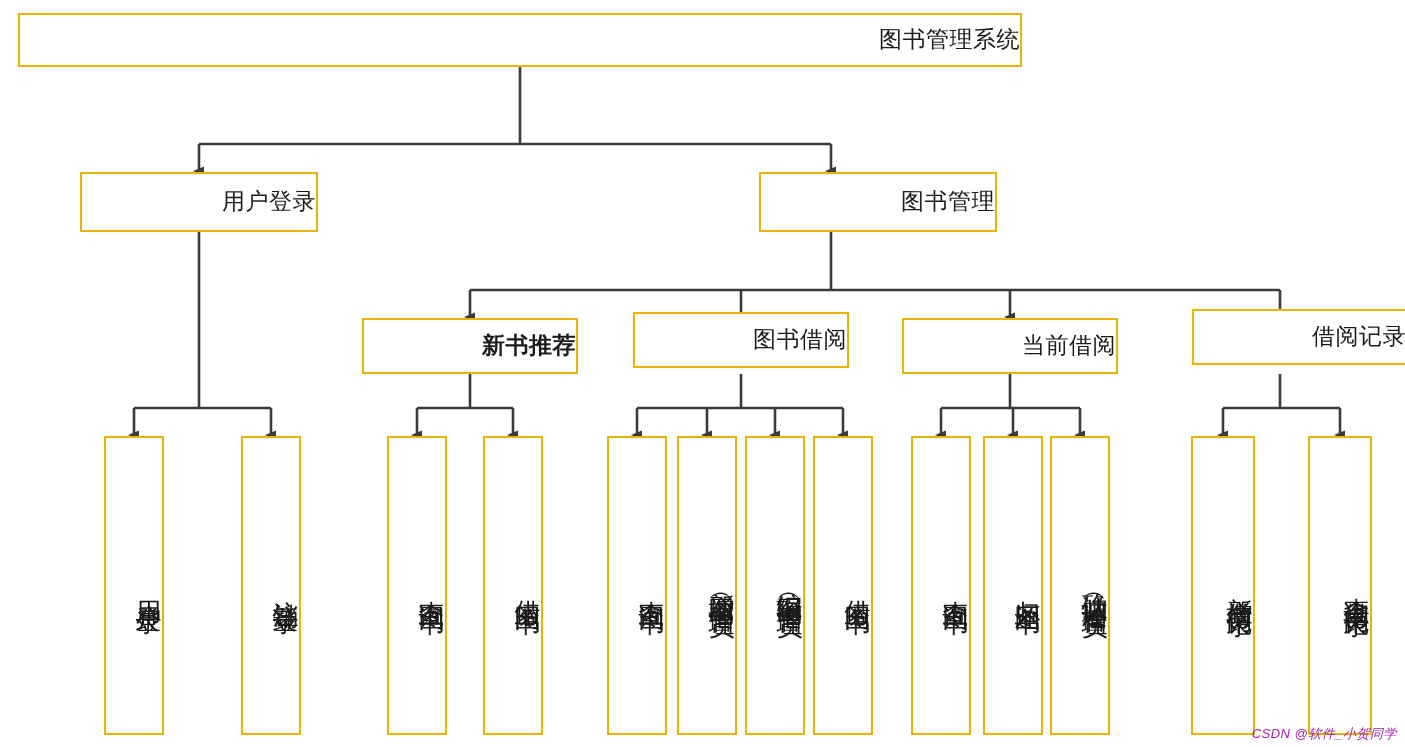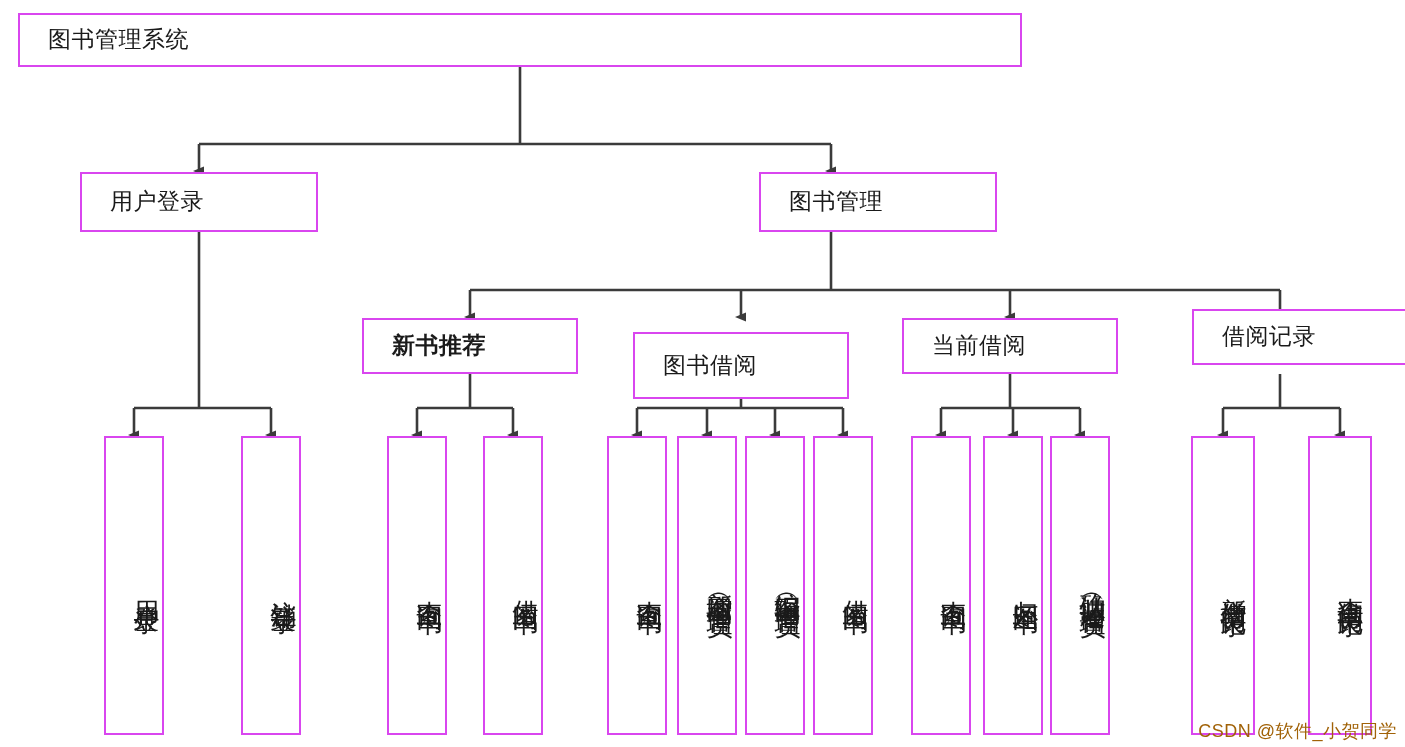--- a/index.html
+++ b/index.html
@@ -23,24 +23,24 @@
     position: absolute;
     left: 0;
     top: 0;
     width: 1405px;
     height: 747px;
   }
   .node {
     position: absolute;
     box-sizing: border-box;
     background: #ffffff;
-    border: 2px solid #d946ef;
+    border: 2px solid #eab308;
     display: flex;
     align-items: center;
-    justify-content: flex-start;
+    justify-content: flex-end;
     overflow: hidden;
     padding-left: 28px;
   }
   .node .node-label {
     color: #1a1a1a;
     text-align: center;
     line-height: 1.12;
     white-space: nowrap;
   }
   .node.horizontal .node-label {
@@ -52,25 +52,26 @@
     text-orientation: upright;
     font-size: 26px;
     letter-spacing: 3px;
     line-height: 1;
     white-space: normal;
   }
   #watermark {
     position: absolute;
     right: 8px;
     bottom: 4px;
-    font-size: 18px;
-    color: #a16207;
+    font-size: 13px;
+    color: #a21caf;
     letter-spacing: 0.5px;
     white-space: nowrap;
     pointer-events: none;
+    font-style: italic;
   }
 </style>
 </head>
 <body>
 
 <div id="diagram-root">
 
   <svg id="edge-layer" viewBox="0 0 1405 747" width="1405" height="747" xmlns="http://www.w3.org/2000/svg">
     <defs>
       <marker id="arrow-head" markerWidth="12" markerHeight="12" refX="5.2" refY="5" orient="auto" markerUnits="userSpaceOnUse">
@@ -120,21 +121,21 @@
       </div>
       <div class="node horizontal" style="left: 80px; top: 172px; width: 238px; height: 60px;">
         <span class="node-label">用户登录</span>
       </div>
       <div class="node horizontal" style="left: 712px; top: 172px; width: 238px; height: 60px; margin-left: 47px;">
         <span class="node-label">图书管理</span>
       </div>
       <div class="node horizontal" style="left: 362px; top: 318px; width: 216px; height: 56px; font-weight: bold;">
         <span class="node-label">新书推荐</span>
       </div>
-      <div class="node horizontal" style="left: 633px; top: 332px; width: 216px; height: 67px;">
+      <div class="node horizontal" style="left: 633px; top: 312px; width: 216px; height: 56px;">
         <span class="node-label">图书借阅</span>
       </div>
       <div class="node horizontal" style="left: 902px; top: 318px; width: 216px; height: 56px;">
         <span class="node-label">当前借阅</span>
       </div>
       <div class="node horizontal" style="left: 1172px; top: 309px; width: 216px; height: 56px; margin-left: 20px;">
         <span class="node-label">借阅记录</span>
       </div>
       <div class="node vertical" style="left: 104px; top: 436px; width: 60px; height: 299px;">
         <span class="node-label">用户登录</span>

